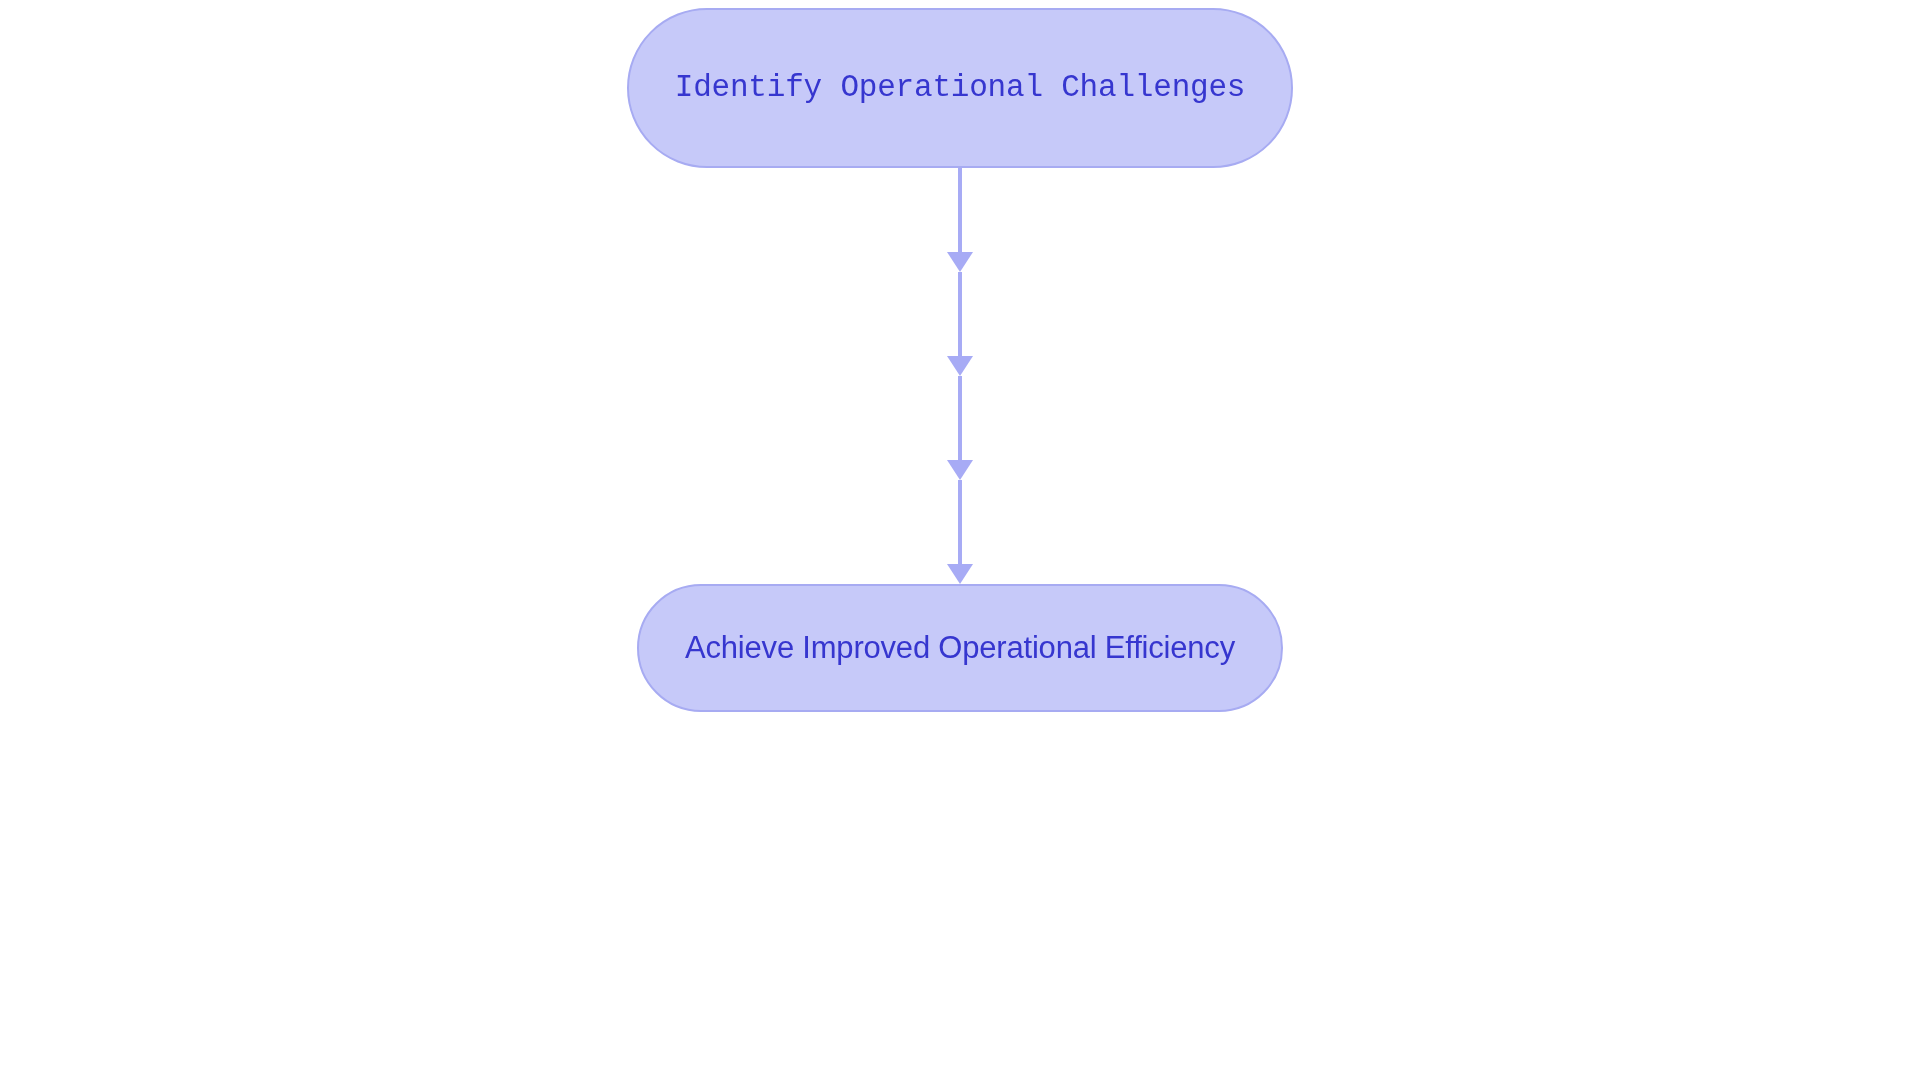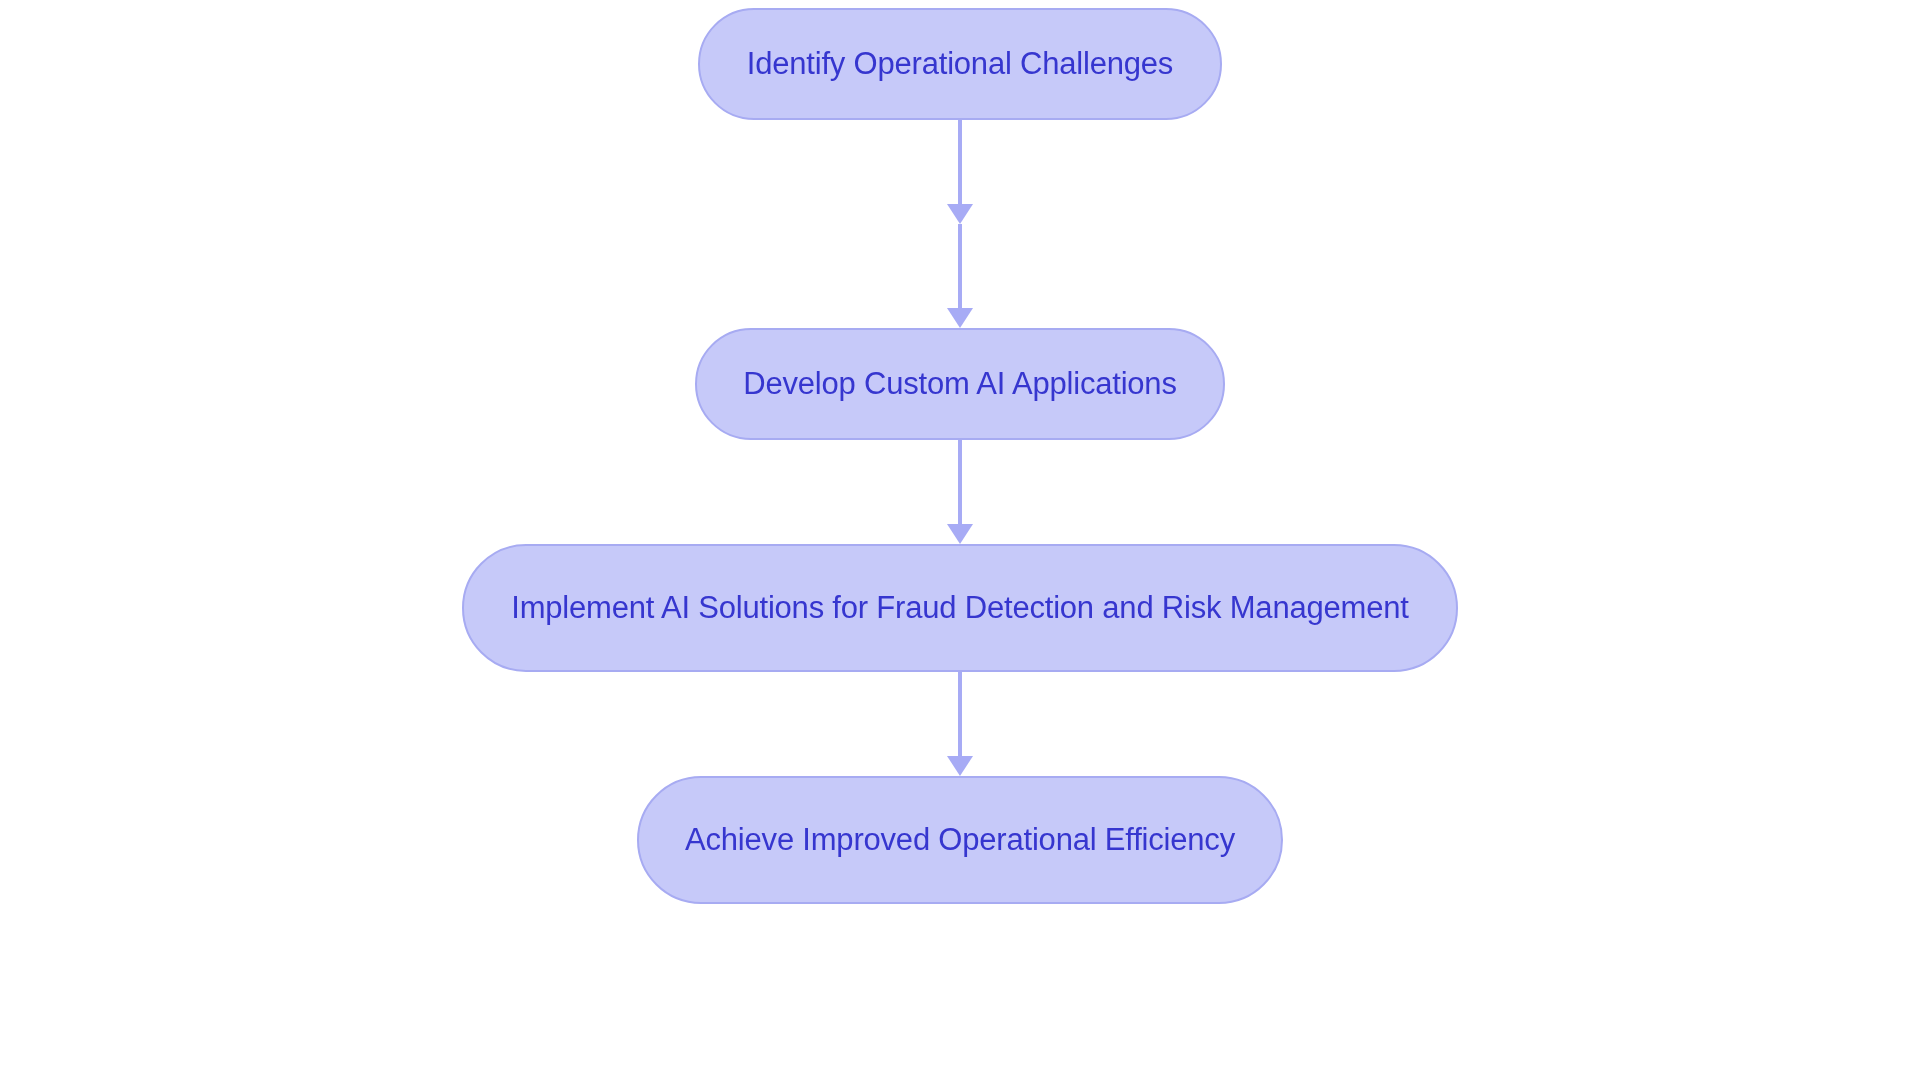--- a/index.html
+++ b/index.html
@@ -49,21 +49,21 @@
     line-height: 1.1;
     white-space: nowrap;
     text-align: center;
     padding: 0 46px;
   }
   .node-label {
     color: #3636cf;
     pointer-events: none;
   }
 
-  .node.size-m { height: 112px; min-width: 524px; }
+  .node.size-m { height: 160px; min-width: 524px; font-family: Liberation Mono, monospace; }
   .node.size-l { height: 128px; min-width: 646px; align-items: center; }
   .node.size-xl { height: 128px; min-width: 996px; }
 
   
   .connector {
     position: relative;
     width: 40px;
     display: flex;
     flex-direction: column;
     align-items: center;
@@ -106,32 +106,26 @@
       <div class="conn-line"></div>
       <div class="conn-head"></div>
     </div>
 
 
     <div class="connector gap-2">
       <div class="conn-line"></div>
       <div class="conn-head"></div>
     </div>
 
-    <div class="node size-m">
-      <span class="node-label">Develop Custom AI Applications</span>
-    </div>
 
     <div class="connector gap-3">
       <div class="conn-line"></div>
       <div class="conn-head"></div>
     </div>
 
-    <div class="node size-xl">
-      <span class="node-label">Implement AI Solutions for Fraud Detection and Risk Management</span>
-    </div>
 
     <div class="connector gap-4">
       <div class="conn-line"></div>
       <div class="conn-head"></div>
     </div>
 
     <div class="node size-l">
       <span class="node-label">Achieve Improved Operational Efficiency</span>
     </div>
 

